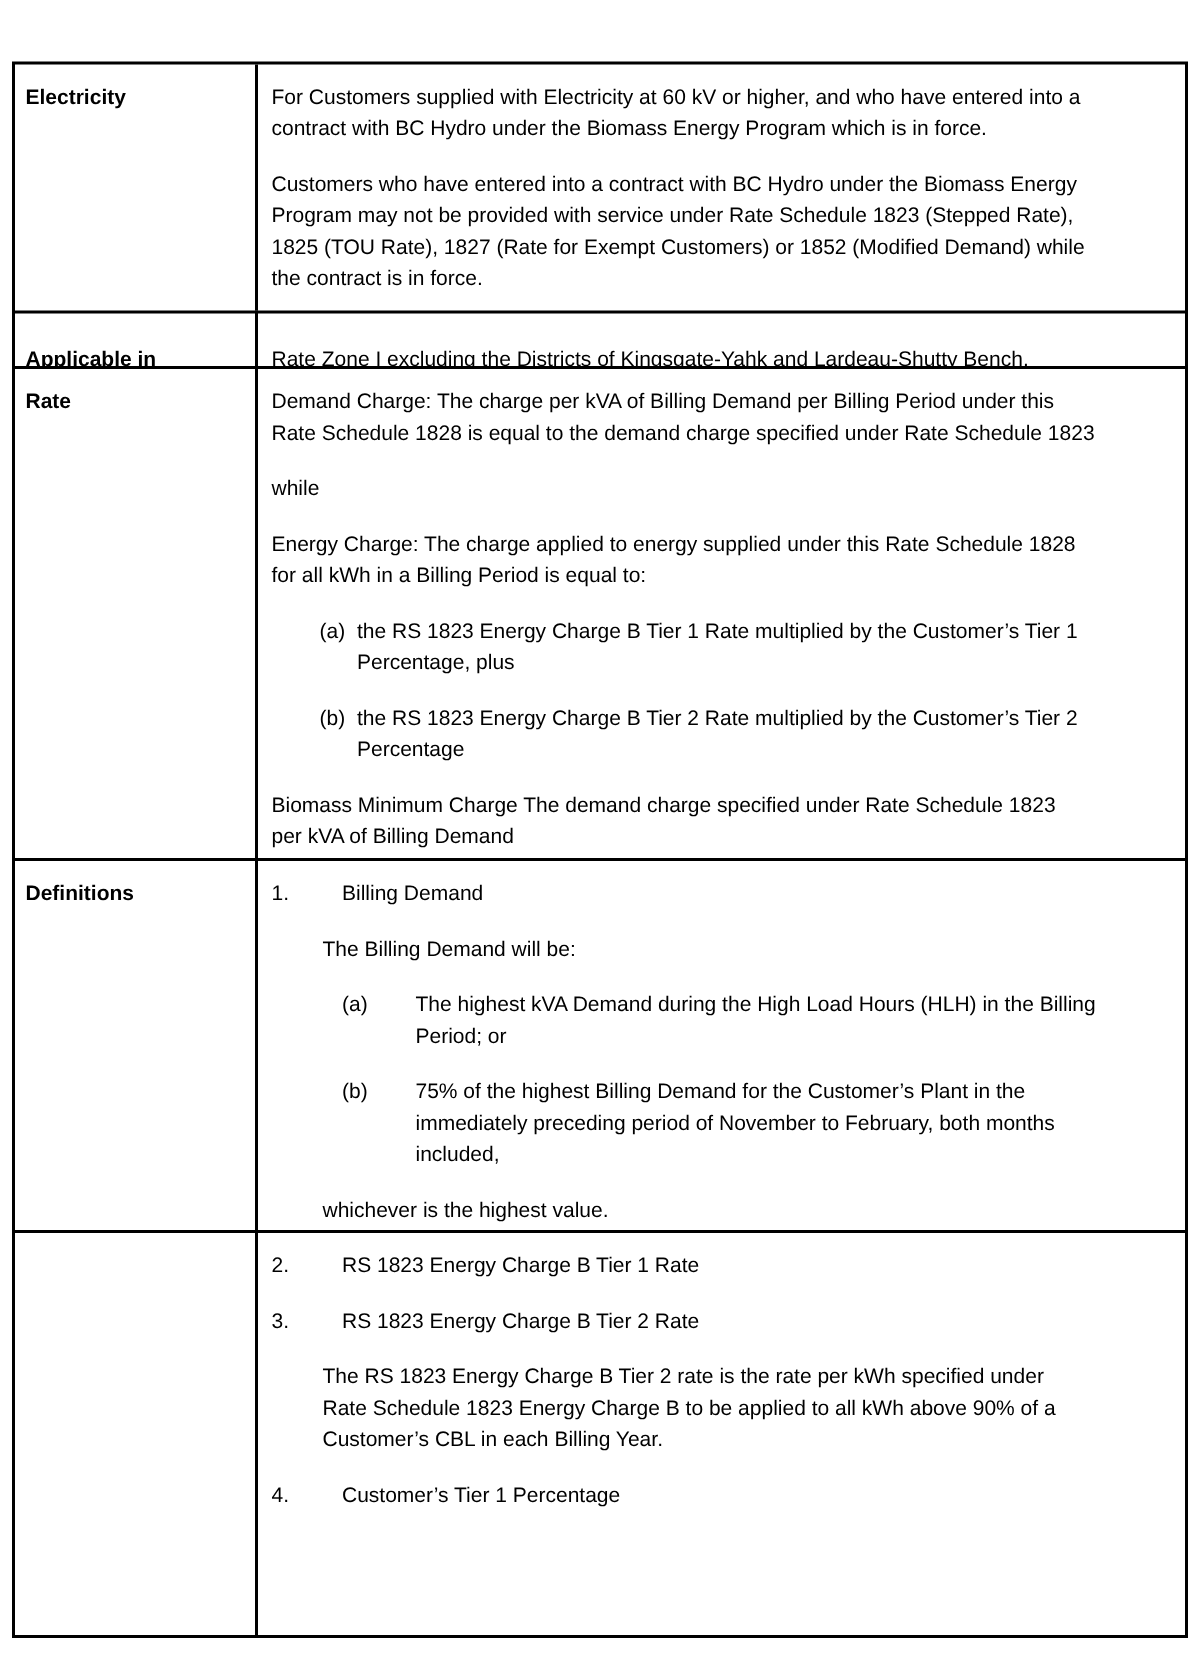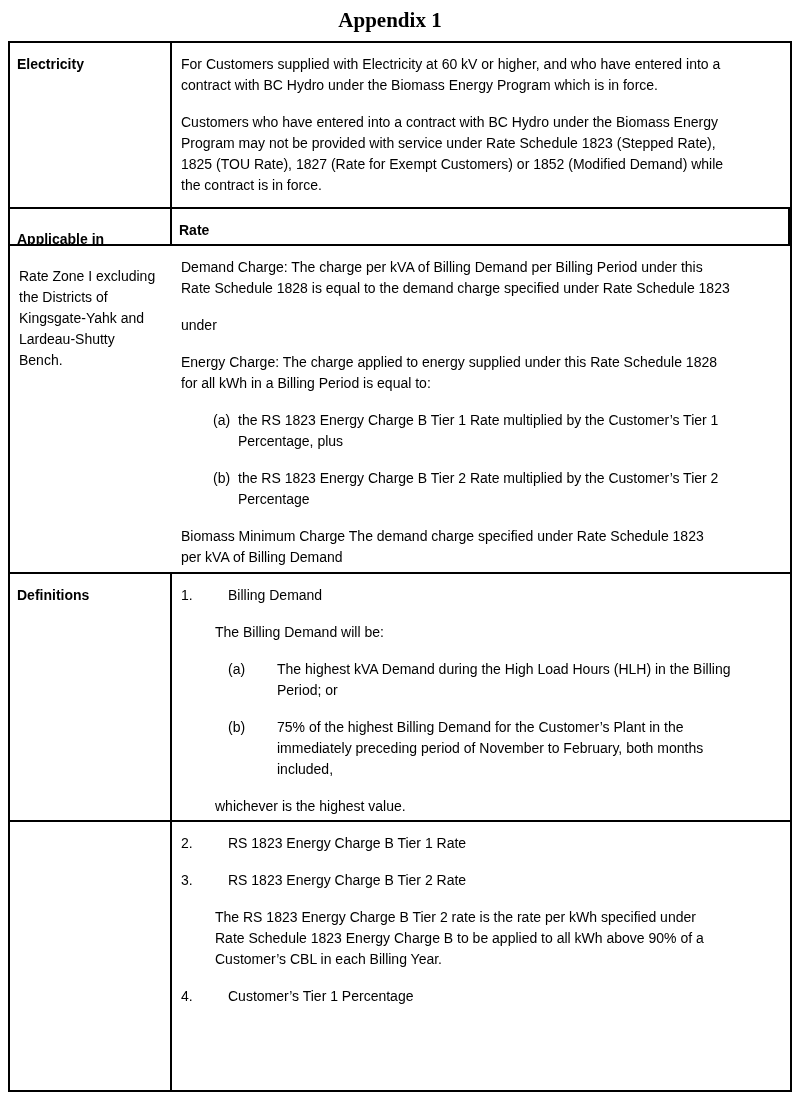--- a/index.html
+++ b/index.html
@@ -64,50 +64,49 @@
 
   .indent-1 { margin-left: 34px; }
   .def-option { margin-left: 47px; }
   .def-option .marker { flex: none; width: 49px; }
 </style>
 </head>
 <body>
 
 <div class="page">
 
-  <div class="doc-title">Appendix 1</div>
 
   <div class="rate-table">
 
     <div class="cell label-cell">
       <span>Electricity</span>
     </div>
     <div class="cell content-cell">
       <p class="para">For Customers supplied with Electricity at 60 kV or higher, and who have entered into a
 contract with BC Hydro under the Biomass Energy Program which is in force.</p>
       <p class="para">Customers who have entered into a contract with BC Hydro under the Biomass Energy
 Program may not be provided with service under Rate Schedule 1823 (Stepped Rate),
 1825 (TOU Rate), 1827 (Rate for Exempt Customers) or 1852 (Modified Demand) while
 the contract is in force.</p>
     </div>
 
     <div class="cell label-cell bt pt-small">
       <span>Applicable in</span>
     </div>
+    <div class="cell content-cell bt pt-small">
+      <p class="para">Rate Zone I excluding the Districts of Kingsgate-Yahk and Lardeau-Shutty Bench.</p>
+    </div>
+
     <div class="cell label-cell bt">
       <span>Rate</span>
-    </div>
-
-    <div class="cell content-cell bt pt-small">
-      <p class="para">Rate Zone I excluding the Districts of Kingsgate-Yahk and Lardeau-Shutty Bench.</p>
     </div>
     <div class="cell content-cell bt">
       <p class="para"><span class="b">Demand Charge:</span><span> The charge per kVA of Billing Demand per Billing Period under this
 Rate Schedule 1828 is equal to the demand charge specified under Rate Schedule 1823</span></p>
-      <p class="para">under</p>
+      <p class="para">while</p>
       <p class="para"><span class="b">Energy Charge:</span><span> The charge applied to energy supplied under this Rate Schedule 1828
 for all kWh in a Billing Period is equal to:</span></p>
       <div class="flex-item rate-list-item">
         <span class="marker">(a)</span>
         <span class="txt">the RS 1823 Energy Charge B Tier 1 Rate multiplied by the Customer’s Tier 1
 Percentage, plus</span>
       </div>
       <div class="flex-item rate-list-item">
         <span class="marker">(b)</span>
         <span class="txt">the RS 1823 Energy Charge B Tier 2 Rate multiplied by the Customer’s Tier 2

